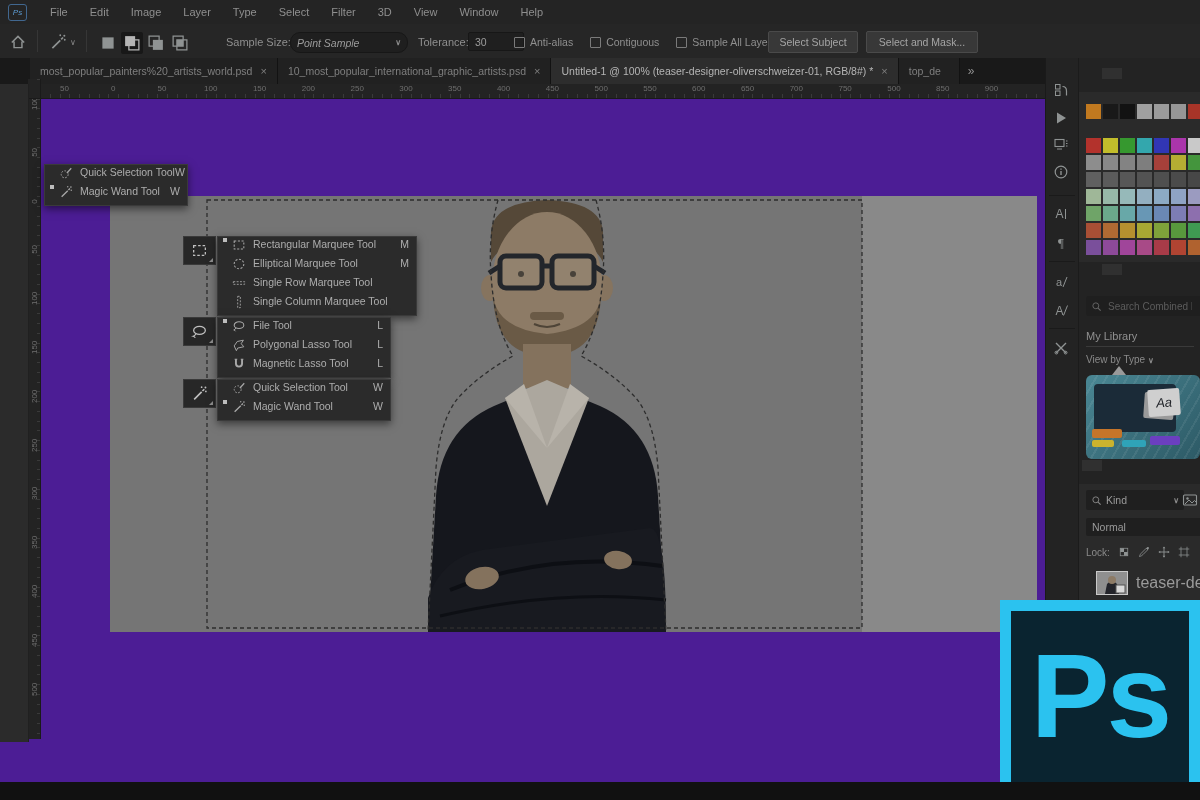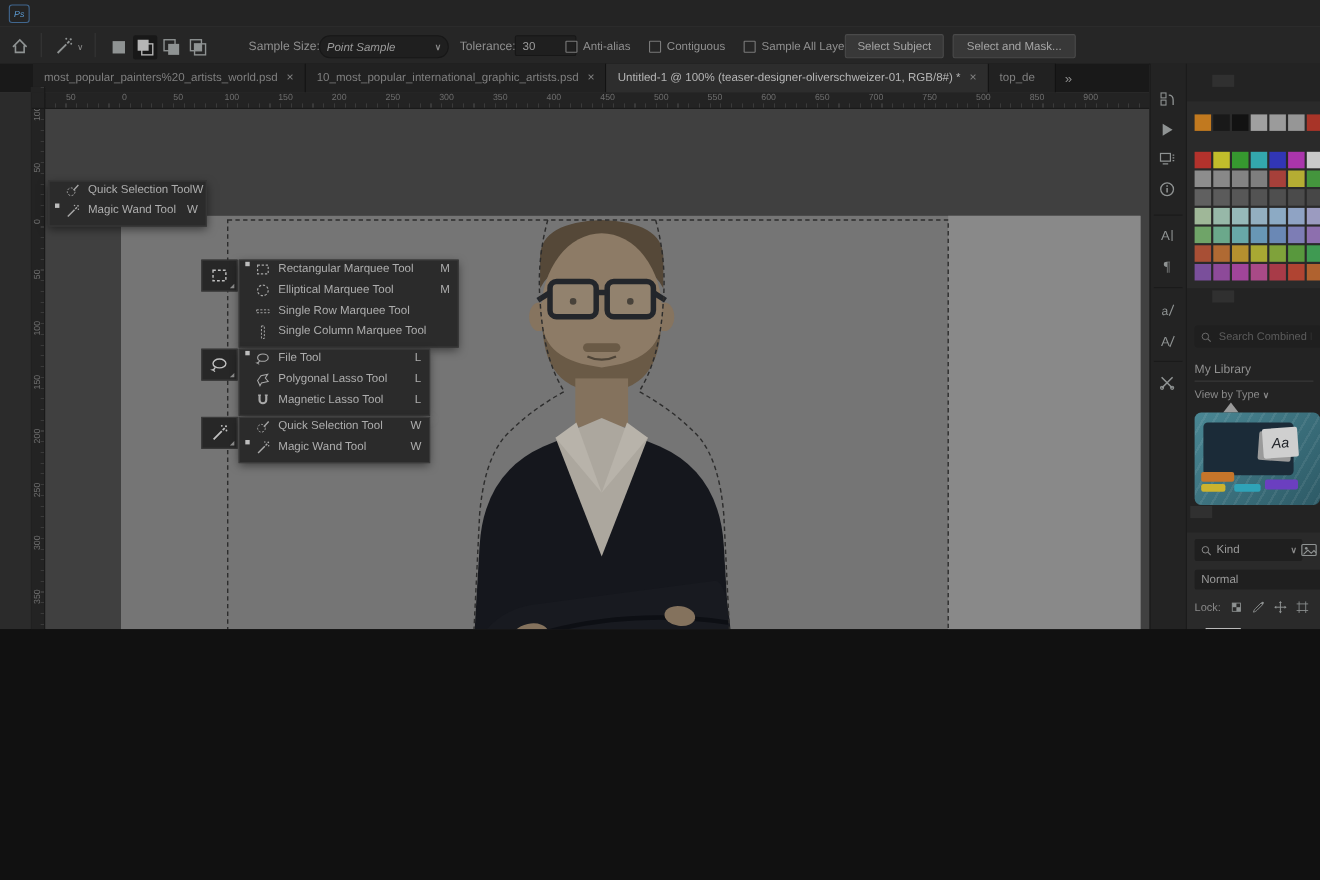--- a/index.html
+++ b/index.html
@@ -1,16 +1,16 @@
 <!DOCTYPE html>
 <html><head>
 <meta charset="utf-8">
 <style>
   html,body{margin:0;padding:0;background:#111;}
-  #app{position:relative;width:1200px;height:572px;overflow:hidden;background:#404040;
+  #app{position:relative;width:1200px;height:782px;overflow:hidden;background:#4c1d95;
        font-family:"Liberation Sans",sans-serif;-webkit-font-smoothing:antialiased;}
   .abs{position:absolute;}
   svg{display:block;}
 
   
   .menubar{left:0;top:0;width:1200px;height:24px;background:#242424;display:flex;align-items:center;}
   .appicon{width:17px;height:15px;margin-left:8px;border:1px solid #41678f;border-radius:3px;
            color:#5d9cd3;font-size:8px;display:flex;align-items:center;justify-content:center;}
   .menus{display:flex;margin-left:12px;}
   .menu-item{color:#8f8f8f;font-size:11px;padding:0 11px;line-height:24px;cursor:default;}
@@ -134,20 +134,34 @@
 </style>
 </head>
 <body>
 
 <div id="app">
 
   <div class="menubar abs">
     <span class="appicon">
         <i>Ps</i>
       </span>
+    <div class="menus">
+
+    <span class="menu-item">File</span>
+        <span class="menu-item">Edit</span>
+        <span class="menu-item">Image</span>
+        <span class="menu-item">Layer</span>
+        <span class="menu-item">Type</span>
+        <span class="menu-item">Select</span>
+        <span class="menu-item">Filter</span>
+        <span class="menu-item">3D</span>
+        <span class="menu-item">View</span>
+        <span class="menu-item">Window</span>
+        <span class="menu-item">Help</span>
+      </div>
   </div>
 
   <div class="optbar abs">
     <span class="ob-icon abs" style="left:9px">
         <svg viewBox="0 0 16 16" width="100%" height="100%">
           <path d="M2.5 8.5L8 3l5.5 5.5M4.5 7.5V13h7V7.5" stroke="currentColor" fill="none" stroke-width="1.3"></path>
         </svg>
       </span>
     <i class="vsep abs" style="left:37px"></i>
     <span class="ob-icon abs" style="left:49px">

